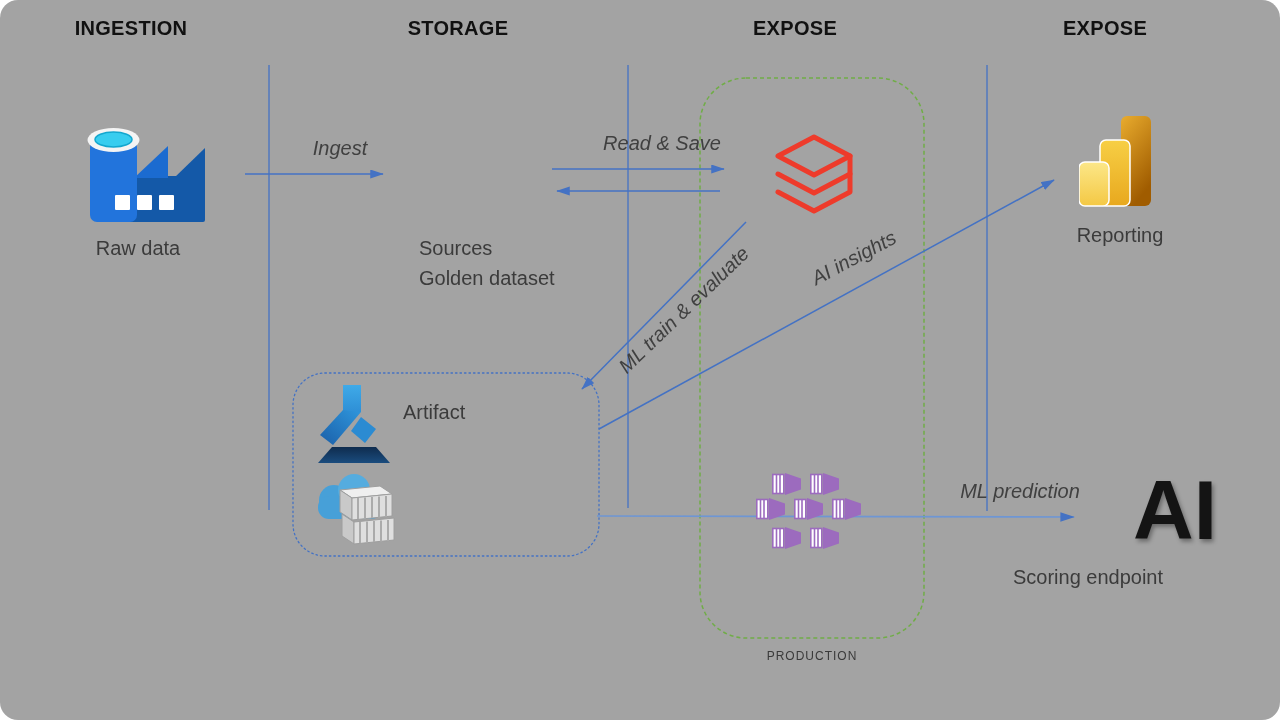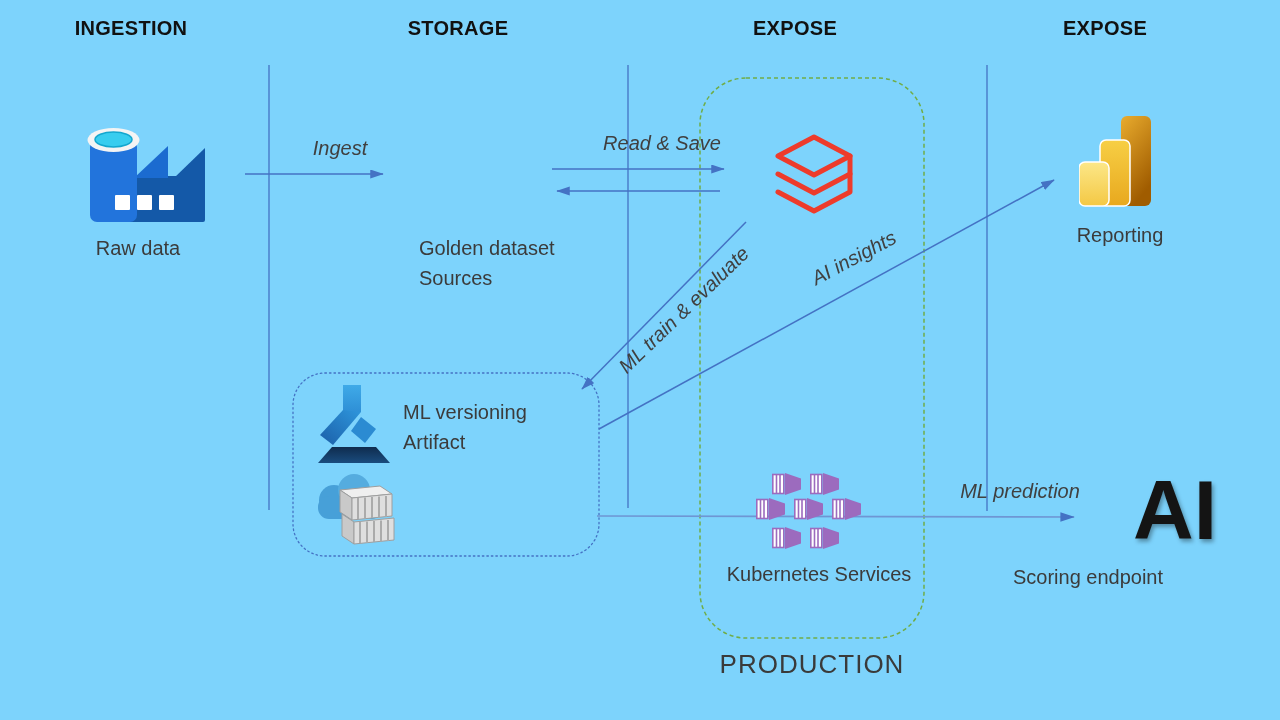--- a/index.html
+++ b/index.html
@@ -1,18 +1,18 @@
 <!DOCTYPE html>
 <html><head>
 <meta charset="utf-8">
 <style>
   html,body{margin:0;padding:0;background:#ffffff;}
   #canvas{
-    position:relative;width:1280px;height:720px;background:#7dd3fc;overflow:hidden;
-    font-family:"Liberation Sans", sans-serif;color:#3b3b3b;
+    position:relative;width:1280px;height:720px;background:#a3a3a3;overflow:hidden;
+    font-family:"Liberation Sans", sans-serif;color:#3b3b3b;border-radius:18px;
   }
   #connector-layer{position:absolute;left:0;top:0;width:1280px;height:720px;}
   .icon{position:absolute;}
   .hdr{
     position:absolute;top:17px;transform:translateX(-50%);
     font-size:20px;font-weight:700;color:#111111;letter-spacing:0.3px;white-space:nowrap;
   }
   .lbl{
     position:absolute;transform:translateX(-50%);
     font-size:20px;color:#3b3b3b;white-space:nowrap;
@@ -29,21 +29,21 @@
   }
   #ml-train-label{transform:translate(-50%,-50%) rotate(-44deg);}
   #ai-insights-label{transform:translate(-50%,-50%) rotate(-28deg);}
   .big-ai{
     position:absolute;transform:translateX(-50%);
     font-size:84px;font-weight:700;color:#141414;line-height:1;
     text-shadow:2px 3px 4px rgba(0,0,0,0.35);white-space:nowrap;margin-left:36px;
   }
   .production{
     position:absolute;transform:translateX(-50%);
-    font-size:26px;color:#3a3a3a;letter-spacing:1px;white-space:nowrap;
+    font-size:12px;color:#3a3a3a;letter-spacing:1px;white-space:nowrap;
   }
 </style>
 </head>
 <body>
 
 <div id="canvas">
 
   <svg id="connector-layer" viewBox="0 0 1280 720">
     <defs>
       <marker id="ah" markerWidth="10" markerHeight="8" refX="8.5" refY="3" orient="auto">
@@ -81,22 +81,22 @@
       <ellipse cx="27.5" cy="14" rx="26" ry="12" fill="#F4F4F4"></ellipse>
       <ellipse cx="27.5" cy="13.5" rx="18.5" ry="7.5" fill="#38CDEF" stroke="#14A7CF" stroke-width="1.5"></ellipse>
       <rect x="29" y="69" width="15" height="15" rx="1" fill="#ffffff"></rect>
       <rect x="51" y="69" width="15" height="15" rx="1" fill="#ffffff"></rect>
       <rect x="73" y="69" width="15" height="15" rx="1" fill="#ffffff"></rect>
     </svg>
   </div>
   <div class="lbl" style="left:138px;top:237px">Raw data</div>
 
   <div class="lbl-left" style="left:419px;top:233px">
+    <div>Sources</div>
     <div>Golden dataset</div>
-    <div>Sources</div>
   </div>
 
   <div class="icon" style="left:774px;top:134px">
     <svg width="80" height="82" viewBox="0 0 80 82">
       <g fill="none" stroke="#EE3B2B" stroke-width="5" stroke-linejoin="round" stroke-linecap="round">
         <path d="M40,3 L76,22 L40,41 L4,22 Z"></path>
         <path d="M76,22 V40 L40,59 L4,40"></path>
         <path d="M76,40 V58 L40,77 L4,58"></path>
       </g>
     </svg>
@@ -141,21 +141,20 @@
             <stop offset="1" stop-color="#1A4C7E"></stop>
         </linearGradient>
       </defs>
       <polygon points="16,62 60,62 74,78 2,78" fill="url(#mlbase)"></polygon>
       <rect x="27" y="0" width="18" height="27" fill="url(#mlneck)"></rect>
       <polygon points="27,25 45,27 17,60 4,50" fill="url(#mlleg)"></polygon>
       <polygon points="45,32 60,44 49,58 35,46" fill="#2B8BD2"></polygon>
     </svg>
   </div>
   <div class="lbl-left" style="left:403px;top:397px">
-    <div>ML versioning</div>
     <div>Artifact</div>
   </div>
 
   <div class="icon" style="left:314px;top:474px">
     <svg width="84" height="72" viewBox="0 0 84 72">
       <circle cx="20" cy="26" r="15" fill="#47A0D8"></circle>
       <circle cx="40" cy="16" r="16" fill="#55ACDF"></circle>
       <circle cx="56" cy="26" r="13" fill="#6BBAE8"></circle>
       <rect x="4" y="22" width="64" height="23" rx="11" fill="#47A0D8"></rect>
       <g>
@@ -181,21 +180,20 @@
       </defs>
       <use href="#kcnt" x="16" y="1"></use>
       <use href="#kcnt" x="54" y="1"></use>
       <use href="#kcnt" x="0" y="26"></use>
       <use href="#kcnt" x="38" y="26"></use>
       <use href="#kcnt" x="76" y="26"></use>
       <use href="#kcnt" x="16" y="55"></use>
       <use href="#kcnt" x="54" y="55"></use>
     </svg>
   </div>
-  <div class="lbl" style="left:819px;top:563px">Kubernetes Services</div>
 
   <div class="big-ai" style="left:1139px;top:468px">AI</div>
   <div class="lbl" style="left:1088px;top:566px">Scoring endpoint</div>
 
   <div class="production" style="left:812px;top:649px">PRODUCTION</div>
 
   <div class="edge-lbl" style="left:312px;top:137px">Ingest</div>
   <div class="edge-lbl" style="left:634px;top:132px">Read &amp; Save</div>
   <div class="edge-lbl-rot" id="ml-train-label" style="left:684px;top:310px">ML train &amp; evaluate</div>
   <div class="edge-lbl-rot" id="ai-insights-label" style="left:854px;top:258px">AI insights</div>

